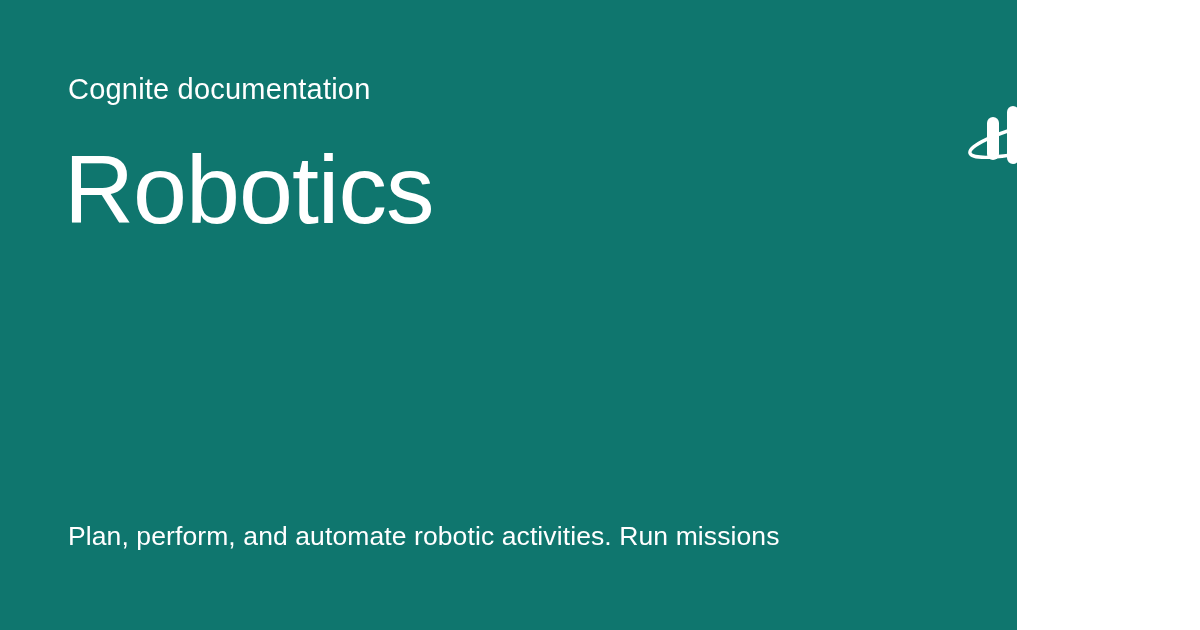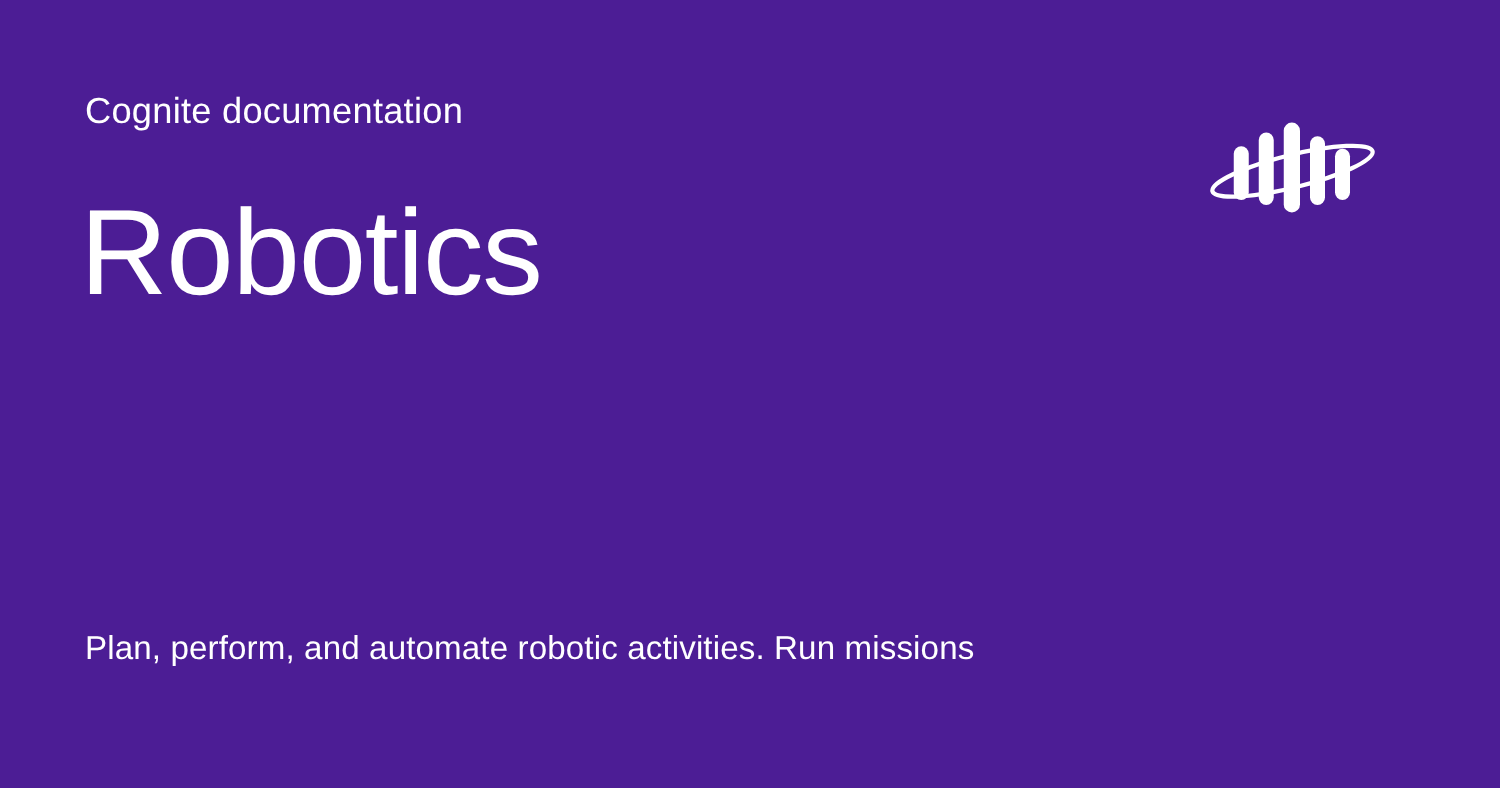--- a/index.html
+++ b/index.html
@@ -9,23 +9,23 @@
   body {
     width: 1200px;
     height: 630px;
     overflow: hidden;
     font-family: "Liberation Sans", sans-serif;
     -webkit-font-smoothing: antialiased;
   }
 
   #card {
     position: relative;
-    width: 1200px;
+    width: 1017px;
     height: 630px;
-    background: #4c1d95;
+    background: #0f766e;
     overflow: hidden;
     box-sizing: border-box;
   }
 
   
   #eyebrow {
     position: absolute;
     left: 68px;
     top: 70px;
     font-size: 29px;
@@ -33,35 +33,35 @@
     line-height: 38px;
     letter-spacing: 0.2px;
     color: #ffffff;
     white-space: nowrap;
   }
 
   
   #title {
     position: absolute;
     left: 64px;
-    top: 150px;
+    top: 138px;
     font-size: 97px;
     font-weight: 300;
     line-height: 104px;
     letter-spacing: -1px;
     color: #ffffff;
     white-space: nowrap;
     margin: 0;
   }
 
   
   #description {
     position: absolute;
     left: 68px;
-    top: 500px;
+    top: 518px;
     width: 830px;
     font-size: 26.5px;
     font-weight: 400;
     line-height: 36px;
     letter-spacing: 0.1px;
     color: #ffffff;
     margin: 0;
   }
   #description .desc-line {
     display: block;

